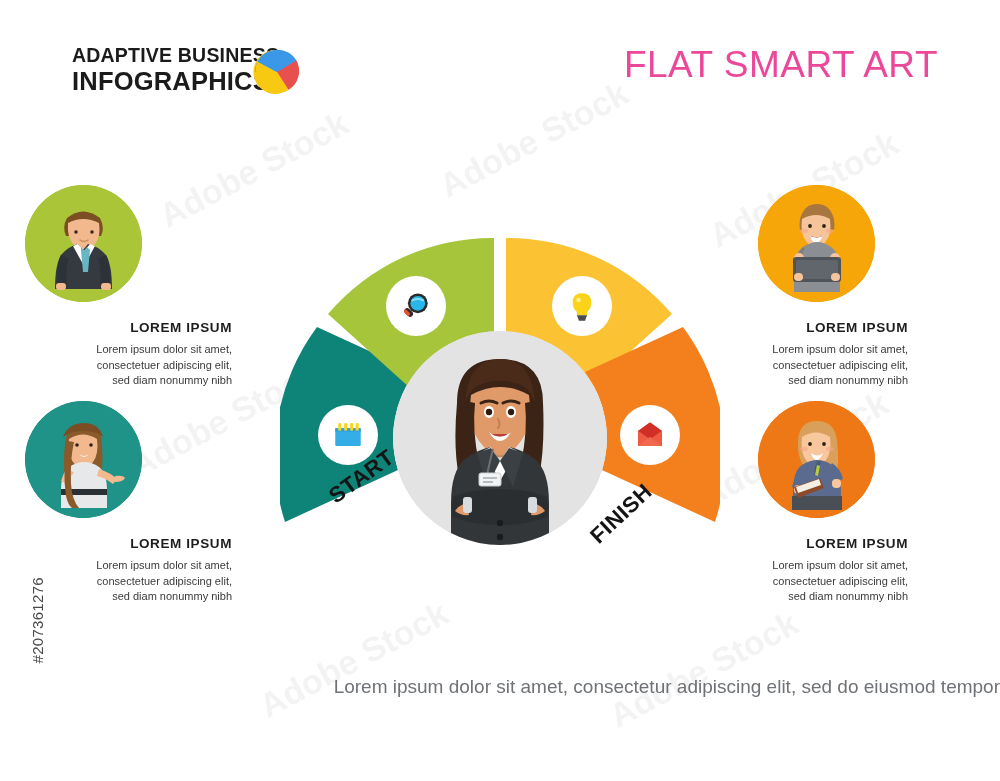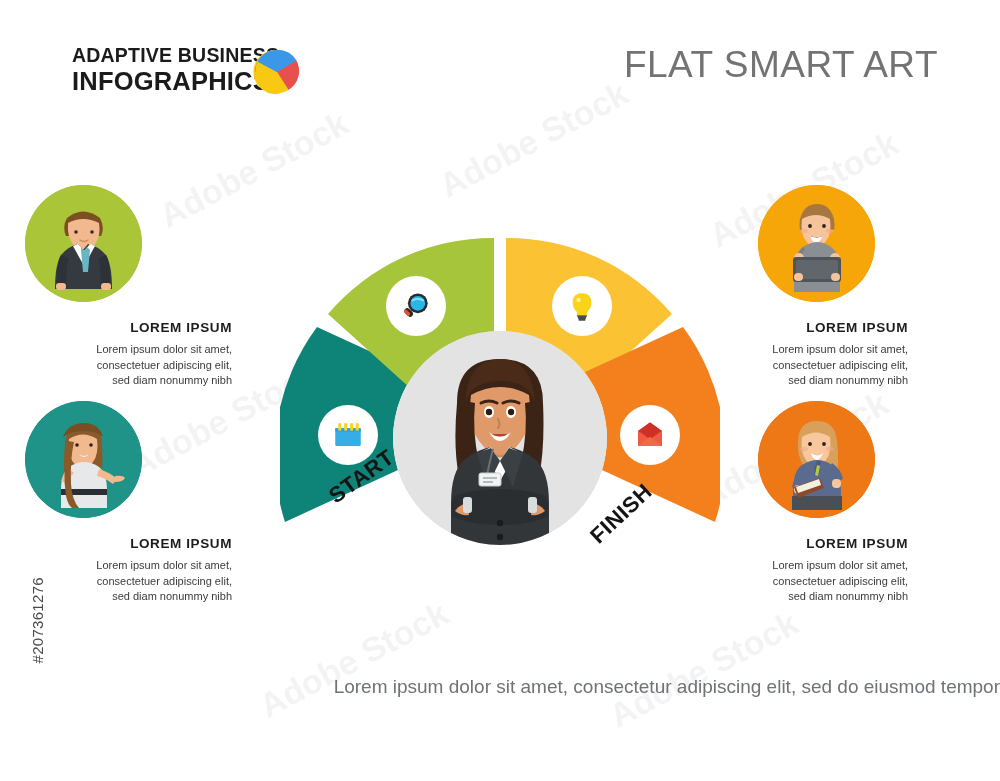--- a/index.html
+++ b/index.html
@@ -15,21 +15,21 @@
   .brand-l1,.brand-l2{
     font-weight:bold;color:#1b1b1b;letter-spacing:.2px;line-height:1.02;
     font-family:"Liberation Sans",sans-serif;
   }
   .brand-l1{font-size:19.5px;}
   .brand-l2{font-size:25.5px;margin-top:2px;}
   .brand-logo{position:absolute;left:253px;top:48px;width:48px;height:48px;}
 
   .headline{
     position:absolute;right:62px;top:44px;
-    font-size:37px;color:#737373;letter-spacing:.5px;
+    font-size:37px;color:#ec4899;letter-spacing:.5px;
     font-family:"Liberation Sans",sans-serif;font-weight:normal;
     white-space:nowrap;
   }
 
   
   .person{position:absolute;width:240px;}
   .person .avatar{
     width:117px;height:117px;border-radius:50%;position:absolute;top:0;
     overflow:hidden;
   }

